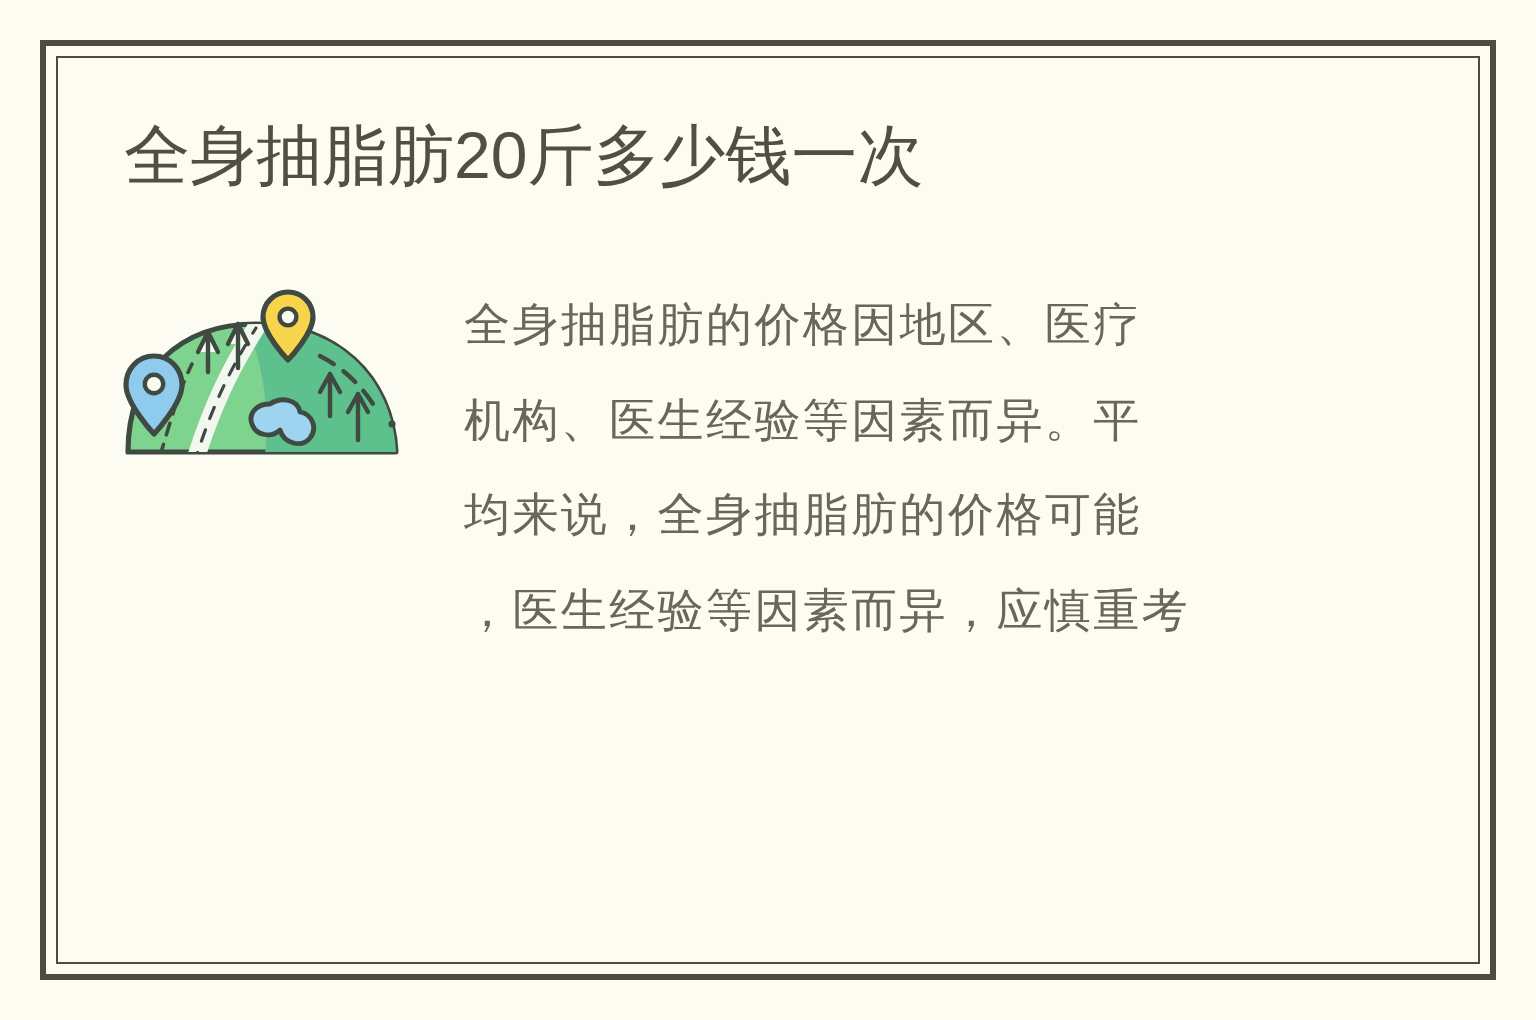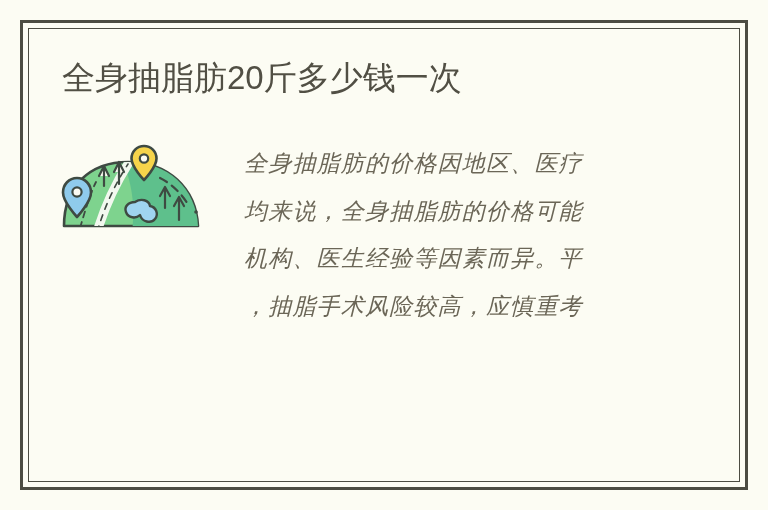--- a/index.html
+++ b/index.html
@@ -79,28 +79,27 @@
 
   .illustration {
     width: 152px;
     height: 92px;
     flex: 0 0 152px;
     margin-top: 2px;
   }
   .illustration svg { display: block; }
 
   .body-text {
-    margin-left: 36px;
+    margin-left: 24px;
     flex: 1 1 auto;
     color: #6B6657;
     font-size: 23px;
     line-height: 47.5px;
     font-family: "DejaVu Sans", "Liberation Sans", sans-serif;
     letter-spacing: 1.2px;
-    font-style: italic;
     font-weight: 400;
     max-width: 420px;
   }
   .body-text .ln { display: block; white-space: nowrap; }
 </style>
 </head>
 <body>
 
 <div id="card">
 
@@ -167,20 +166,20 @@
                      C88 38 100.5 25 100.5 16.5 C100.5 9.6 95 4 88 4 Z" fill="#F6D44B" stroke="#3E4A42" stroke-width="2.6" stroke-linejoin="round"></path>
             <circle cx="88" cy="16.5" r="4.2" fill="#FCFCF3" stroke="#3E4A42" stroke-width="2.2"></circle>
           </g>
 
           <circle cx="140" cy="70" r="1.8" fill="#3E4A42"></circle>
         </svg>
       </div>
 
       <div class="body-text">
         <span class="ln">全身抽脂肪的价格因地区、医疗</span>
+        <span class="ln">机构、医生经验等因素而异。平</span>
         <span class="ln">均来说，全身抽脂肪的价格可能</span>
-        <span class="ln">机构、医生经验等因素而异。平</span>
-        <span class="ln">，抽脂手术风险较高，应慎重考</span>
+        <span class="ln">，医生经验等因素而异，应慎重考</span>
       </div>
 
     </div>
   </div>
 </div>
 
 </body></html>

